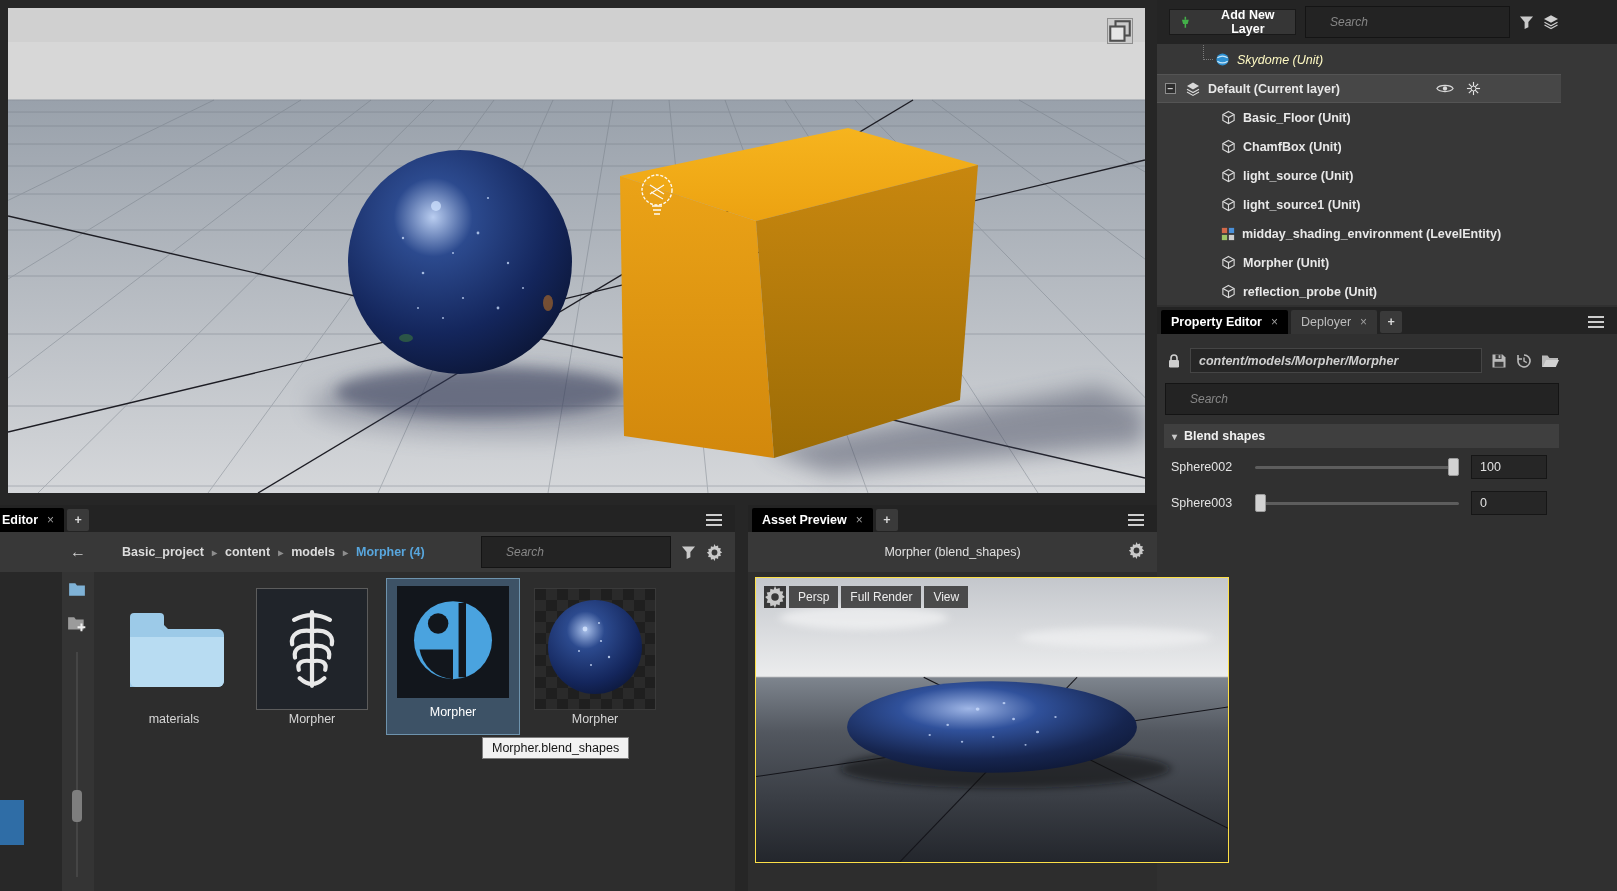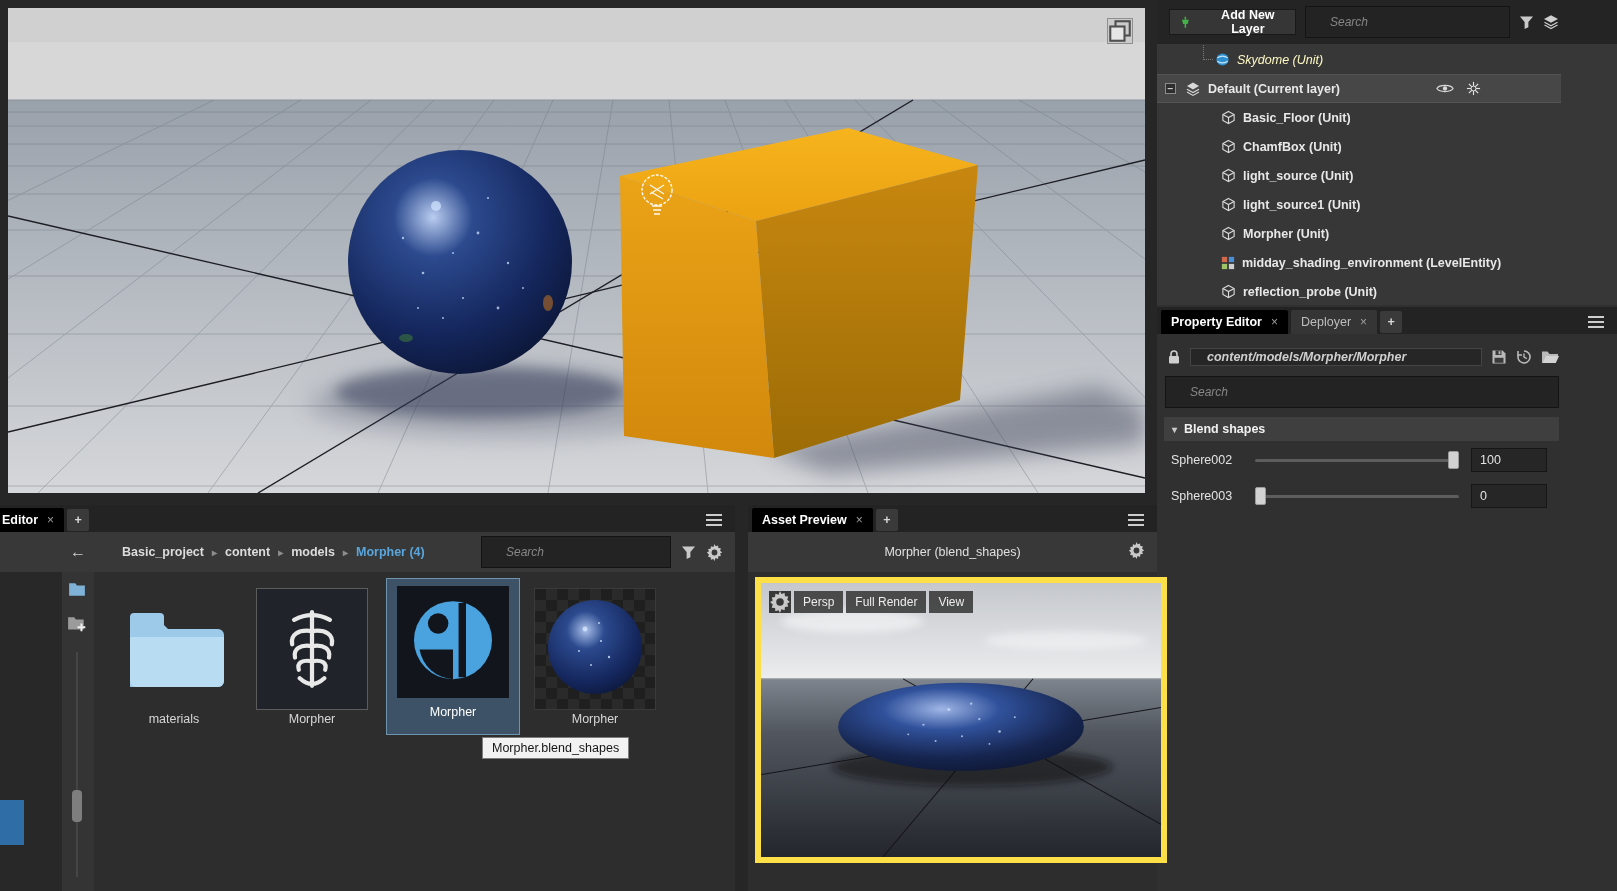--- a/index.html
+++ b/index.html
@@ -34,21 +34,21 @@
   .trow.child{padding-left:64px}
   .trow.sky{padding-left:58px;color:#fef9c3;font-weight:normal;font-style:italic}
   .trow.sel{background:#474747;border-top:1px solid #545454;border-bottom:1px solid #545454;padding-left:8px;width:404px}
   .expander{width:11px;height:11px;border:1px solid #8c8c8c;background:#2e2e2e;color:#d5d5d5;font-size:10px;line-height:9px;text-align:center;margin-right:9px}
   .guide{position:absolute;left:46px;top:0;height:15px;border-left:1px dotted #7b7b7b}
   .guide2{position:absolute;left:46px;top:14px;width:10px;border-top:1px dotted #7b7b7b}
   .rowicons{position:absolute;display:flex;gap:12px;right:80px}
 
   .proptabs{margin-top:2px}
   .pathrow{display:flex;align-items:center;gap:9px;margin:14px 58px 0 10px}
-  .pathrow input{flex:1;height:18px;background:#262626;border:1px solid #454545;color:#cfcfcf;font-style:italic;font-weight:bold;font-size:12.5px;padding:0 16px;font-family:"Liberation Sans",sans-serif}
+  .pathrow input{flex:1;height:25px;background:#262626;border:1px solid #454545;color:#cfcfcf;font-style:italic;font-weight:bold;font-size:12.5px;padding:0 8px;font-family:"Liberation Sans",sans-serif}
   .psearch{display:block;margin:10px 58px 0 8px;width:394px}
   .section{margin:9px 58px 0 7px;height:24px;background:#3f3f3f;display:flex;align-items:center;gap:7px;padding:0 8px;font-weight:bold;color:#f0f0f0}
   .section .car{color:#c9c9c9;font-size:10px}
   .srow{display:flex;align-items:center;height:34px;margin:2px 70px 0 14px}
   .srow .lab{width:84px;color:#e3e3e3}
   .strack{flex:1;position:relative;height:18px;margin-right:12px}
   .strack .line{position:absolute;left:0;right:0;top:8px;height:3px;background:#5d5d5d;border-radius:2px}
   .shandle{position:absolute;top:0;width:11px;height:18px;background:#d2d2d2;border:1px solid #9b9b9b;border-radius:2px}
   .shandle.max{right:0}
   .shandle.min{left:0}
@@ -75,21 +75,21 @@
   .tile-sel .tlab{margin-top:7px;text-align:center;color:#fff;font-weight:normal}
   .tile-sphere{position:absolute;left:440px;top:16px;width:122px;height:122px;border:1px solid #3a3a3a;background-color:#1f1f1f;
       background-image:linear-gradient(45deg,#2a2a2a 25%,transparent 25%,transparent 75%,#2a2a2a 75%),linear-gradient(45deg,#2a2a2a 25%,transparent 25%,transparent 75%,#2a2a2a 75%);
       background-position:0 0,11px 11px;background-size:22px 22px;display:flex;align-items:center;justify-content:center}
   .tooltip{position:absolute;left:388px;top:165px;background:#f2f2f2;color:#151515;border:1px solid #7c7c7c;padding:3px 9px;font-size:12.5px;white-space:nowrap}
 
   
   .preview{left:748px;top:505px;width:409px;height:386px;background:#2d2d2d}
   .ptitle{height:40px;background:#383838;position:relative;display:flex;align-items:center;justify-content:center;color:#e0e0e0}
   .pgear{position:absolute;right:12px;top:10px}
-  .pviewport{position:absolute;left:7px;top:72px;width:412px;height:286px;border:6px solid #fde047;background:#555;overflow:hidden}
+  .pviewport{position:absolute;left:7px;top:72px;width:474px;height:286px;border:1px solid #fde047;background:#555;overflow:hidden}
   .pviewport svg{display:block;width:100%;height:100%}
   .overlay{position:absolute;left:8px;top:8px;display:flex;gap:3px;align-items:center}
   .ovbtn{height:22px;background:rgba(56,56,56,.88);color:#ececec;display:flex;align-items:center;padding:0 9px;font-size:12px}
   .ovgear{width:22px;height:22px;background:rgba(40,40,40,.9);display:flex;align-items:center;justify-content:center}
 </style>
 </head>
 <body>
 
 <svg width="0" height="0" style="position:absolute">
   <defs>
@@ -356,33 +356,33 @@
     <div class="trow child">
       <span class="ic">
           <svg width="15" height="15">
             <use href="#i-cube"></use>
           </svg>
         </span>
       <span>light_source1 (Unit)</span>
     </div>
     <div class="trow child">
       <span class="ic">
-          <svg width="15" height="15">
-            <use href="#i-cube"></use>
-          </svg>
-        </span>
-      <span>Morpher (Unit)</span>
-    </div>
-    <div class="trow child">
-      <span class="ic">
           <svg width="14" height="14">
             <use href="#i-level"></use>
           </svg>
         </span>
       <span>midday_shading_environment (LevelEntity)</span>
+    </div>
+    <div class="trow child">
+      <span class="ic">
+          <svg width="15" height="15">
+            <use href="#i-cube"></use>
+          </svg>
+        </span>
+      <span>Morpher (Unit)</span>
     </div>
     <div class="trow child">
       <span class="ic">
           <svg width="15" height="15">
             <use href="#i-cube"></use>
           </svg>
         </span>
       <span>reflection_probe (Unit)</span>
     </div>
   </div>

